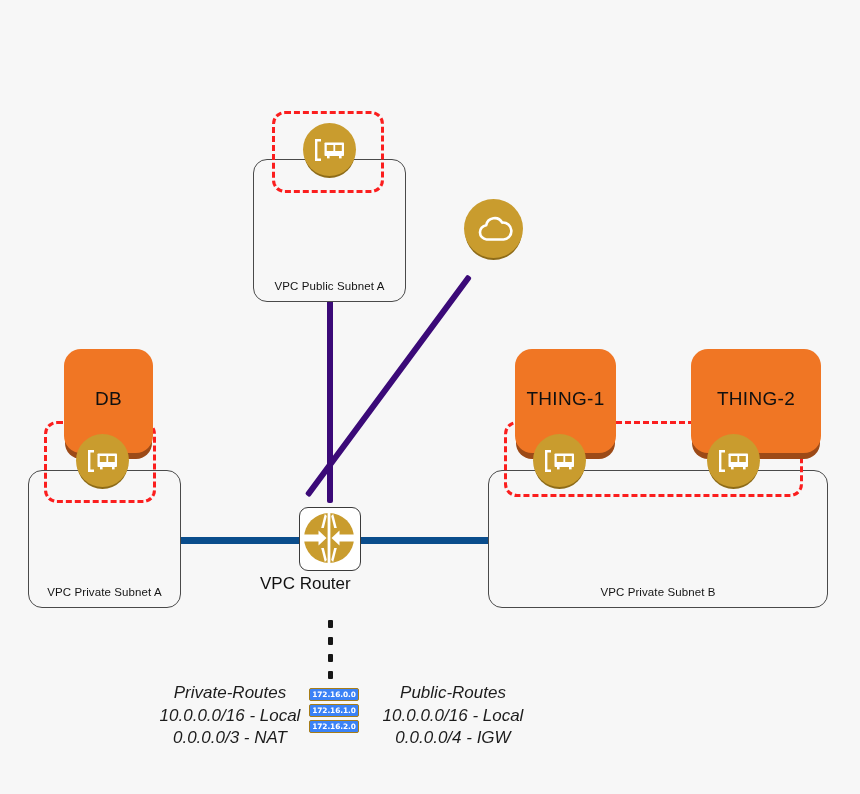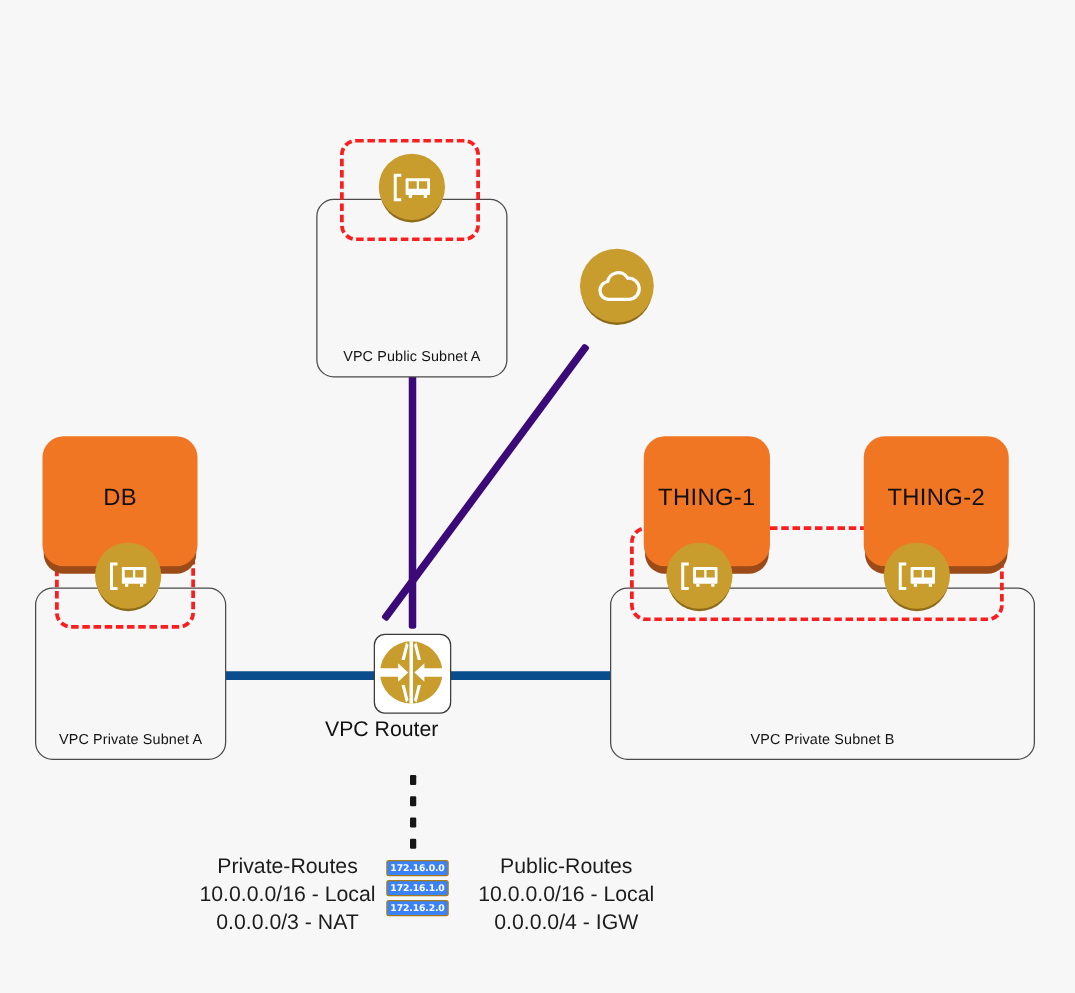--- a/index.html
+++ b/index.html
@@ -84,21 +84,21 @@
 
   
   .line{position:absolute;background:#0a4d8c;}
   .vline-purple{position:absolute;background:#3b0a78;border-radius:2px;}
   .diag{position:absolute;transform-origin:0 0;background:#3b0a78;border-radius:2px;}
   .dotline{position:absolute;}
   .dot{position:absolute;width:5px;height:8px;background:#161616;border-radius:1px;}
 
   
   .routes{position:absolute;text-align:center;line-height:1.33;}
-  .routes div{font-size:17px;color:#1c1c1c;white-space:nowrap;}
+  .routes div{font-size:17px;color:#1c1c1c;white-space:nowrap;font-style:italic;}
   .routes .rt-title{font-size:17px;}
 
   
   .rtstack{position:absolute;}
   .cidr{
     position:absolute;
     width:50px;height:13px;
     background:#3b82f6;
     border:1.3px solid #a87d16;
     border-radius:2px;
@@ -161,21 +161,21 @@
     <svg width="33" height="26" viewBox="0 0 33 26" aria-hidden="true">
       <path d="M2 2 h6 v2.4 H4.4 v17.2 H8 V24 H2 Z" fill="#ffffff"></path>
       <rect x="11.5" y="5.5" width="19.5" height="13.5" rx="0.8" fill="#ffffff"></rect>
       <rect x="13.8" y="8" width="6.6" height="6" fill="#c99c2e"></rect>
       <rect x="22.2" y="8" width="6.6" height="6" fill="#c99c2e"></rect>
       <rect x="14" y="19" width="2.6" height="2.4" fill="#ffffff"></rect>
       <rect x="26" y="19" width="2.6" height="2.4" fill="#ffffff"></rect>
     </svg>
   </div>
 
-  <div class="node" style="left:34px;top:349px;width:124px;height:104px;">
+  <div class="node" style="left:64px;top:349px;width:89px;height:104px;">
     <div class="card"></div>
     <div class="card-label">DB</div>
   </div>
   <div class="goldcircle" style="left:76px;top:434px;width:53px;height:53px;">
     <svg width="33" height="26" viewBox="0 0 33 26" aria-hidden="true">
       <path d="M2 2 h6 v2.4 H4.4 v17.2 H8 V24 H2 Z" fill="#ffffff"></path>
       <rect x="11.5" y="5.5" width="19.5" height="13.5" rx="0.8" fill="#ffffff"></rect>
       <rect x="13.8" y="8" width="6.6" height="6" fill="#c99c2e"></rect>
       <rect x="22.2" y="8" width="6.6" height="6" fill="#c99c2e"></rect>
       <rect x="14" y="19" width="2.6" height="2.4" fill="#ffffff"></rect>
@@ -191,21 +191,21 @@
     <svg width="33" height="26" viewBox="0 0 33 26" aria-hidden="true">
       <path d="M2 2 h6 v2.4 H4.4 v17.2 H8 V24 H2 Z" fill="#ffffff"></path>
       <rect x="11.5" y="5.5" width="19.5" height="13.5" rx="0.8" fill="#ffffff"></rect>
       <rect x="13.8" y="8" width="6.6" height="6" fill="#c99c2e"></rect>
       <rect x="22.2" y="8" width="6.6" height="6" fill="#c99c2e"></rect>
       <rect x="14" y="19" width="2.6" height="2.4" fill="#ffffff"></rect>
       <rect x="26" y="19" width="2.6" height="2.4" fill="#ffffff"></rect>
     </svg>
   </div>
 
-  <div class="node" style="left:691px;top:349px;width:116px;height:104px;">
+  <div class="node" style="left:691px;top:349px;width:90px;height:104px;padding-left:40px;">
     <div class="card"></div>
     <div class="card-label">THING-2</div>
   </div>
   <div class="goldcircle" style="left:707px;top:434px;width:53px;height:53px;">
     <svg width="33" height="26" viewBox="0 0 33 26" aria-hidden="true">
       <path d="M2 2 h6 v2.4 H4.4 v17.2 H8 V24 H2 Z" fill="#ffffff"></path>
       <rect x="11.5" y="5.5" width="19.5" height="13.5" rx="0.8" fill="#ffffff"></rect>
       <rect x="13.8" y="8" width="6.6" height="6" fill="#c99c2e"></rect>
       <rect x="22.2" y="8" width="6.6" height="6" fill="#c99c2e"></rect>
       <rect x="14" y="19" width="2.6" height="2.4" fill="#ffffff"></rect>

